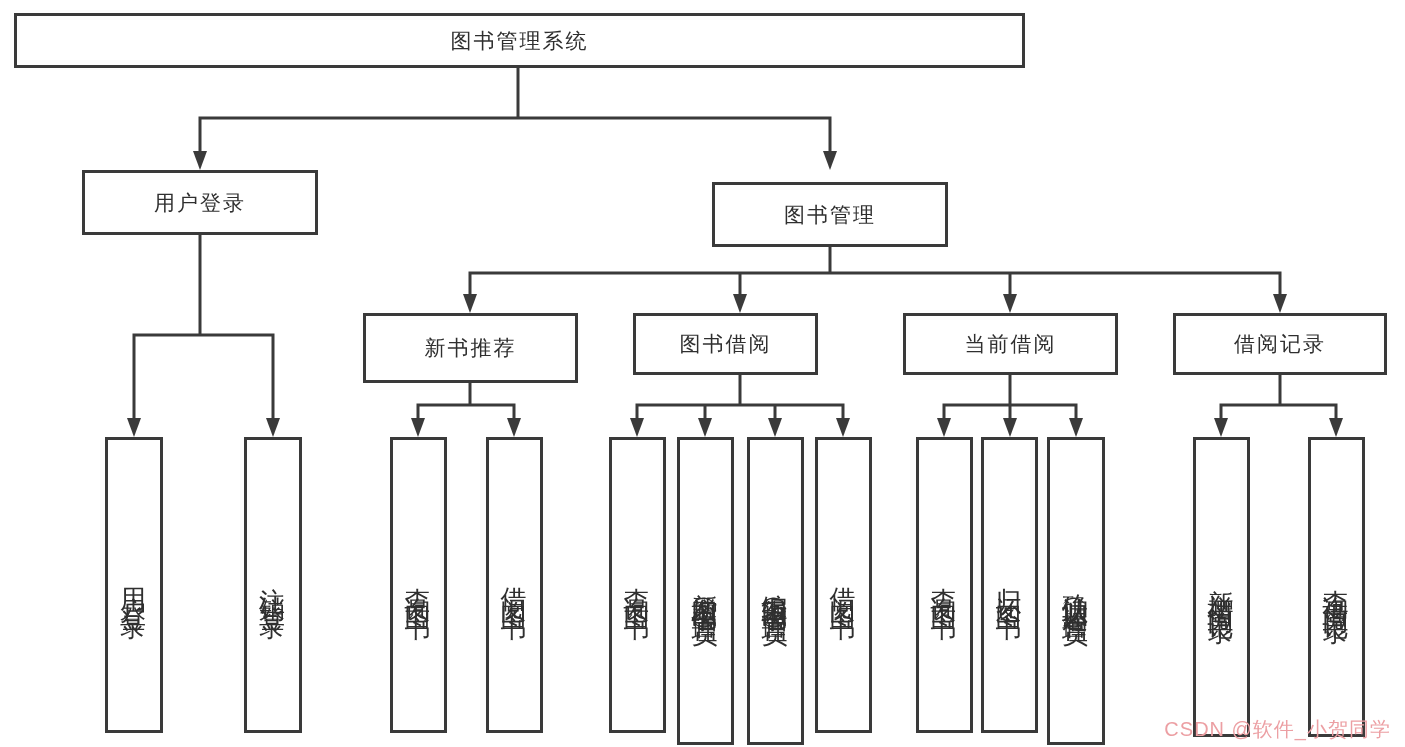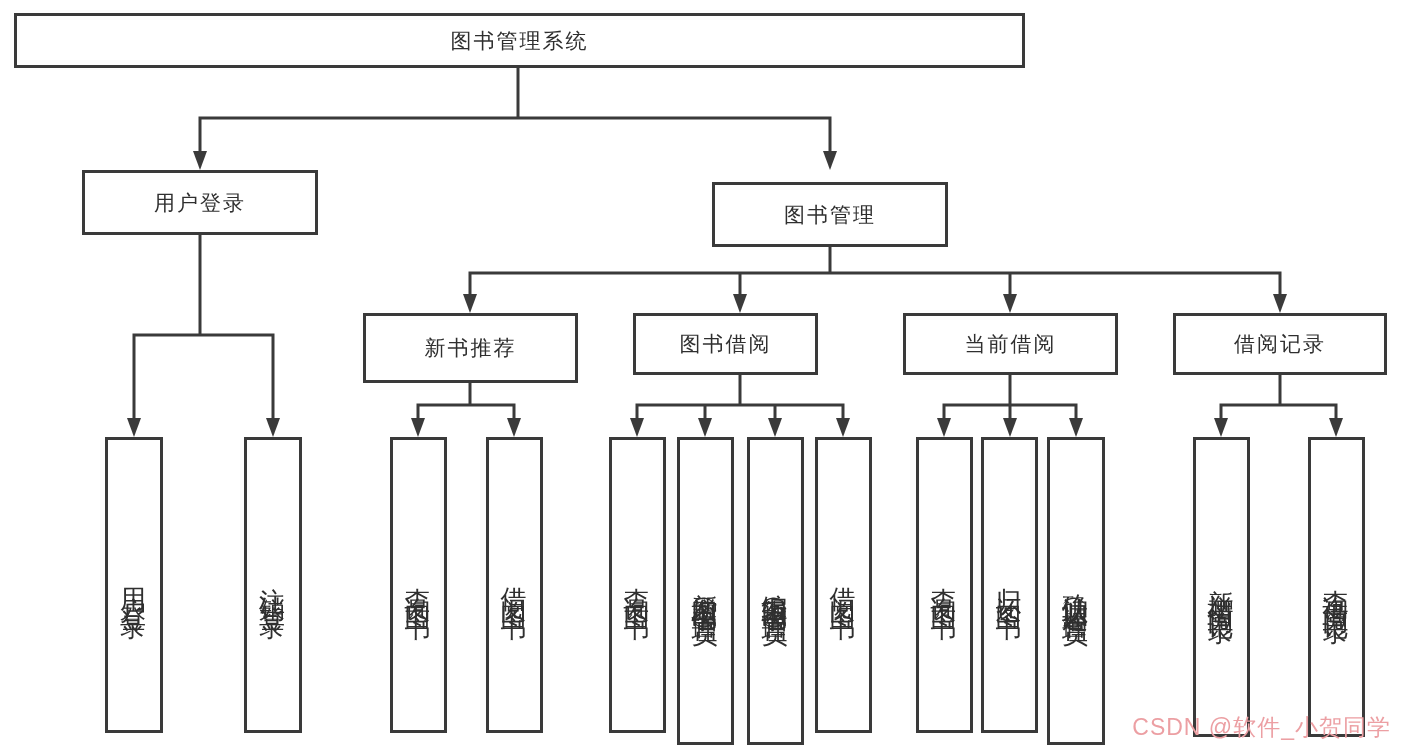--- a/index.html
+++ b/index.html
@@ -29,21 +29,21 @@
     white-space:nowrap;
     display:block;
   }
   .t4 span{font-size:26px;letter-spacing:9px;}
   .t6 span{font-size:26px;letter-spacing:6px;}
   .t9 span{font-size:26px;letter-spacing:4px;}
   #watermark{
     position:absolute;
     right:14px;
     bottom:4px;
-    font-size:23px;
+    font-size:20px;
     letter-spacing:1px;
     color:#ec9fa3;
     white-space:nowrap;
   }
   path.w{stroke:#3a3a3a;stroke-width:3;fill:none;}
   path.a{fill:#3a3a3a;stroke:none;}
 </style>
 </head>
 <body>
 

